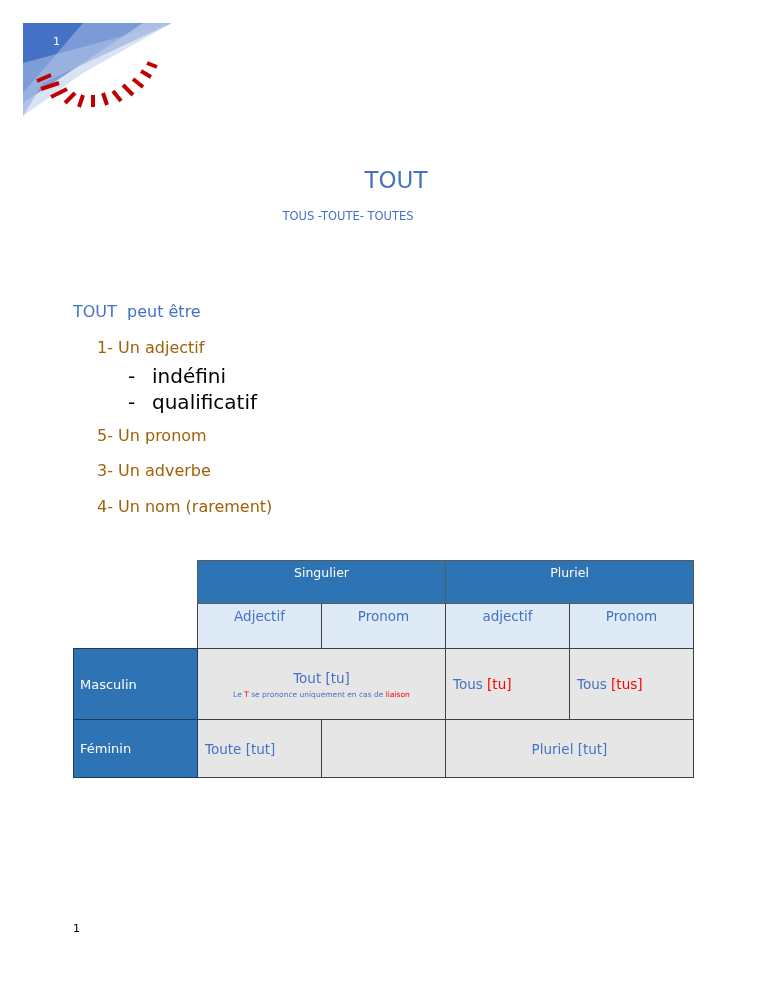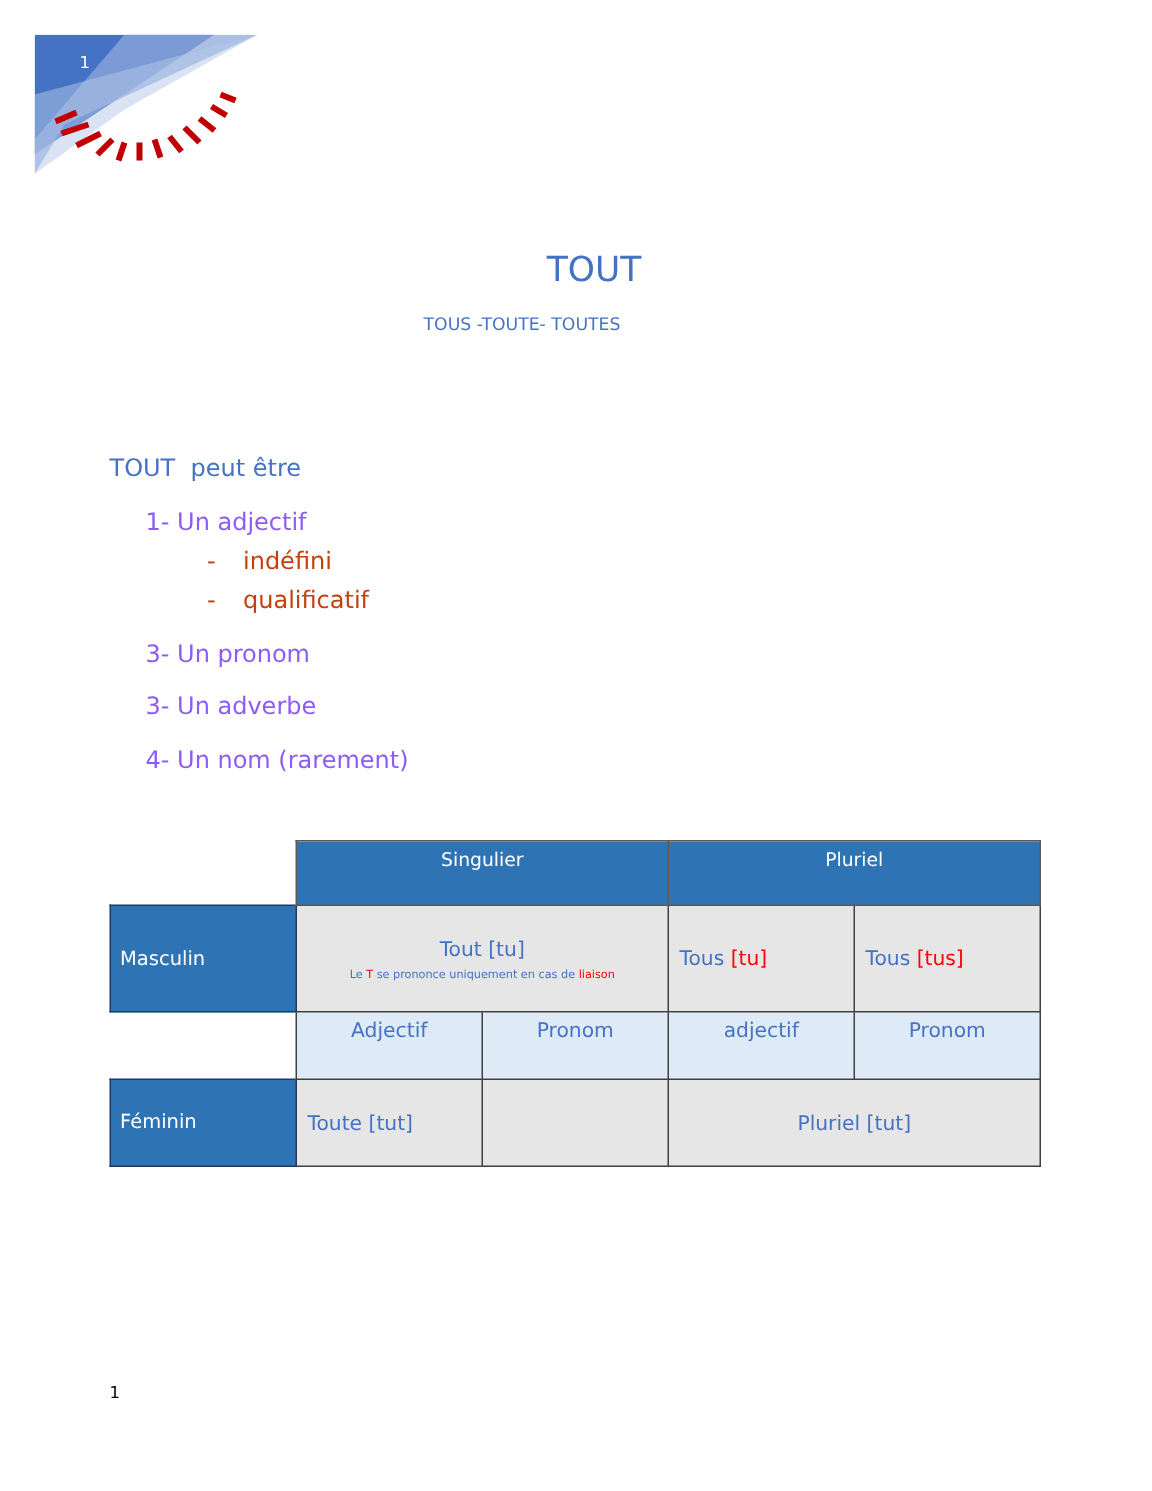--- a/index.html
+++ b/index.html
@@ -24,24 +24,24 @@
   .subtitle {
     position: absolute; left: 0; width: 696px; top: 209px; text-align: center;
     font-size: 11.5px; color: #4472c4;
   }
   .intro {
     position: absolute; left: 73px; top: 302px; font-size: 16px; color: #4472c4;
     white-space: pre;
     text-align: center;
   }
   .item {
-    position: absolute; left: 97px; font-size: 16px; color: #8b5cf6;
+    position: absolute; left: 97px; font-size: 16px; color: #a16207;
   }
   .sub {
-    position: absolute; left: 138px; font-size: 16px; color: #c2410c;
+    position: absolute; left: 128px; font-size: 20px; color: #000000;
   }
   .sub .dash { display: inline-block; width: 24px; }
 
   table.grid {
     position: absolute; left: 73px; top: 560px; border-collapse: collapse;
     table-layout: fixed; font-size: 12.5px;
   }
   table.grid td { padding: 0; vertical-align: top; margin-top: 40px; }
   .c-empty { border: none; background: #ffffff; }
   .h1 {
@@ -99,58 +99,58 @@
 
 <div class="intro">TOUT  peut être</div>
 
 <div class="item" style="top:338px;">1- Un adjectif</div>
 <div class="sub" style="top:364px;">
   <span class="dash">-</span><span>indéfini</span>
 </div>
 <div class="sub" style="top:390px;">
   <span class="dash">-</span><span>qualificatif</span>
 </div>
-<div class="item" style="top:426px;">3- Un pronom</div>
+<div class="item" style="top:426px;">5- Un pronom</div>
 <div class="item" style="top:461px;">3- Un adverbe</div>
 <div class="item" style="top:497px;">4- Un nom (rarement)</div>
 
 <table class="grid">
   <colgroup>
     <col style="width:124px">
       <col style="width:124px">
       <col style="width:124px">
       <col style="width:124px">
       <col style="width:124px">
   </colgroup>
   <tbody>
       <tr>
     <td class="c-empty"></td>
     <td class="h1" colspan="2">Singulier</td>
     <td class="h1" colspan="2">Pluriel</td>
   </tr>
+  <tr>
+    <td class="c-empty"></td>
+    <td class="h2">Adjectif</td>
+    <td class="h2">Pronom</td>
+    <td class="h2">adjectif</td>
+    <td class="h2">Pronom</td>
+  </tr>
   <tr style="height:71px;">
     <td class="rowlabel">Masculin</td>
     <td class="cell center" colspan="2">
       <span>Tout [tu]</span>
       <span class="note"><span>Le </span><span class="red">T</span><span> se prononce uniquement en cas de </span><span class="red">liaison</span></span>
     </td>
     <td class="cell left">
       <span>Tous </span><span class="red">[tu]</span>
     </td>
     <td class="cell left">
       <span>Tous </span><span class="red">[tus]</span>
     </td>
   </tr>
-  <tr>
-    <td class="c-empty"></td>
-    <td class="h2">Adjectif</td>
-    <td class="h2">Pronom</td>
-    <td class="h2">adjectif</td>
-    <td class="h2">Pronom</td>
-  </tr>
   <tr style="height:58px;padding-left:48px;">
     <td class="rowlabel">Féminin</td>
     <td class="cell left">Toute [tut]</td>
     <td class="cell"></td>
     <td class="cell center" colspan="2">Pluriel [tut]</td>
   </tr>
 </tbody>
   </table>
 
 <div class="page-num">1</div>

